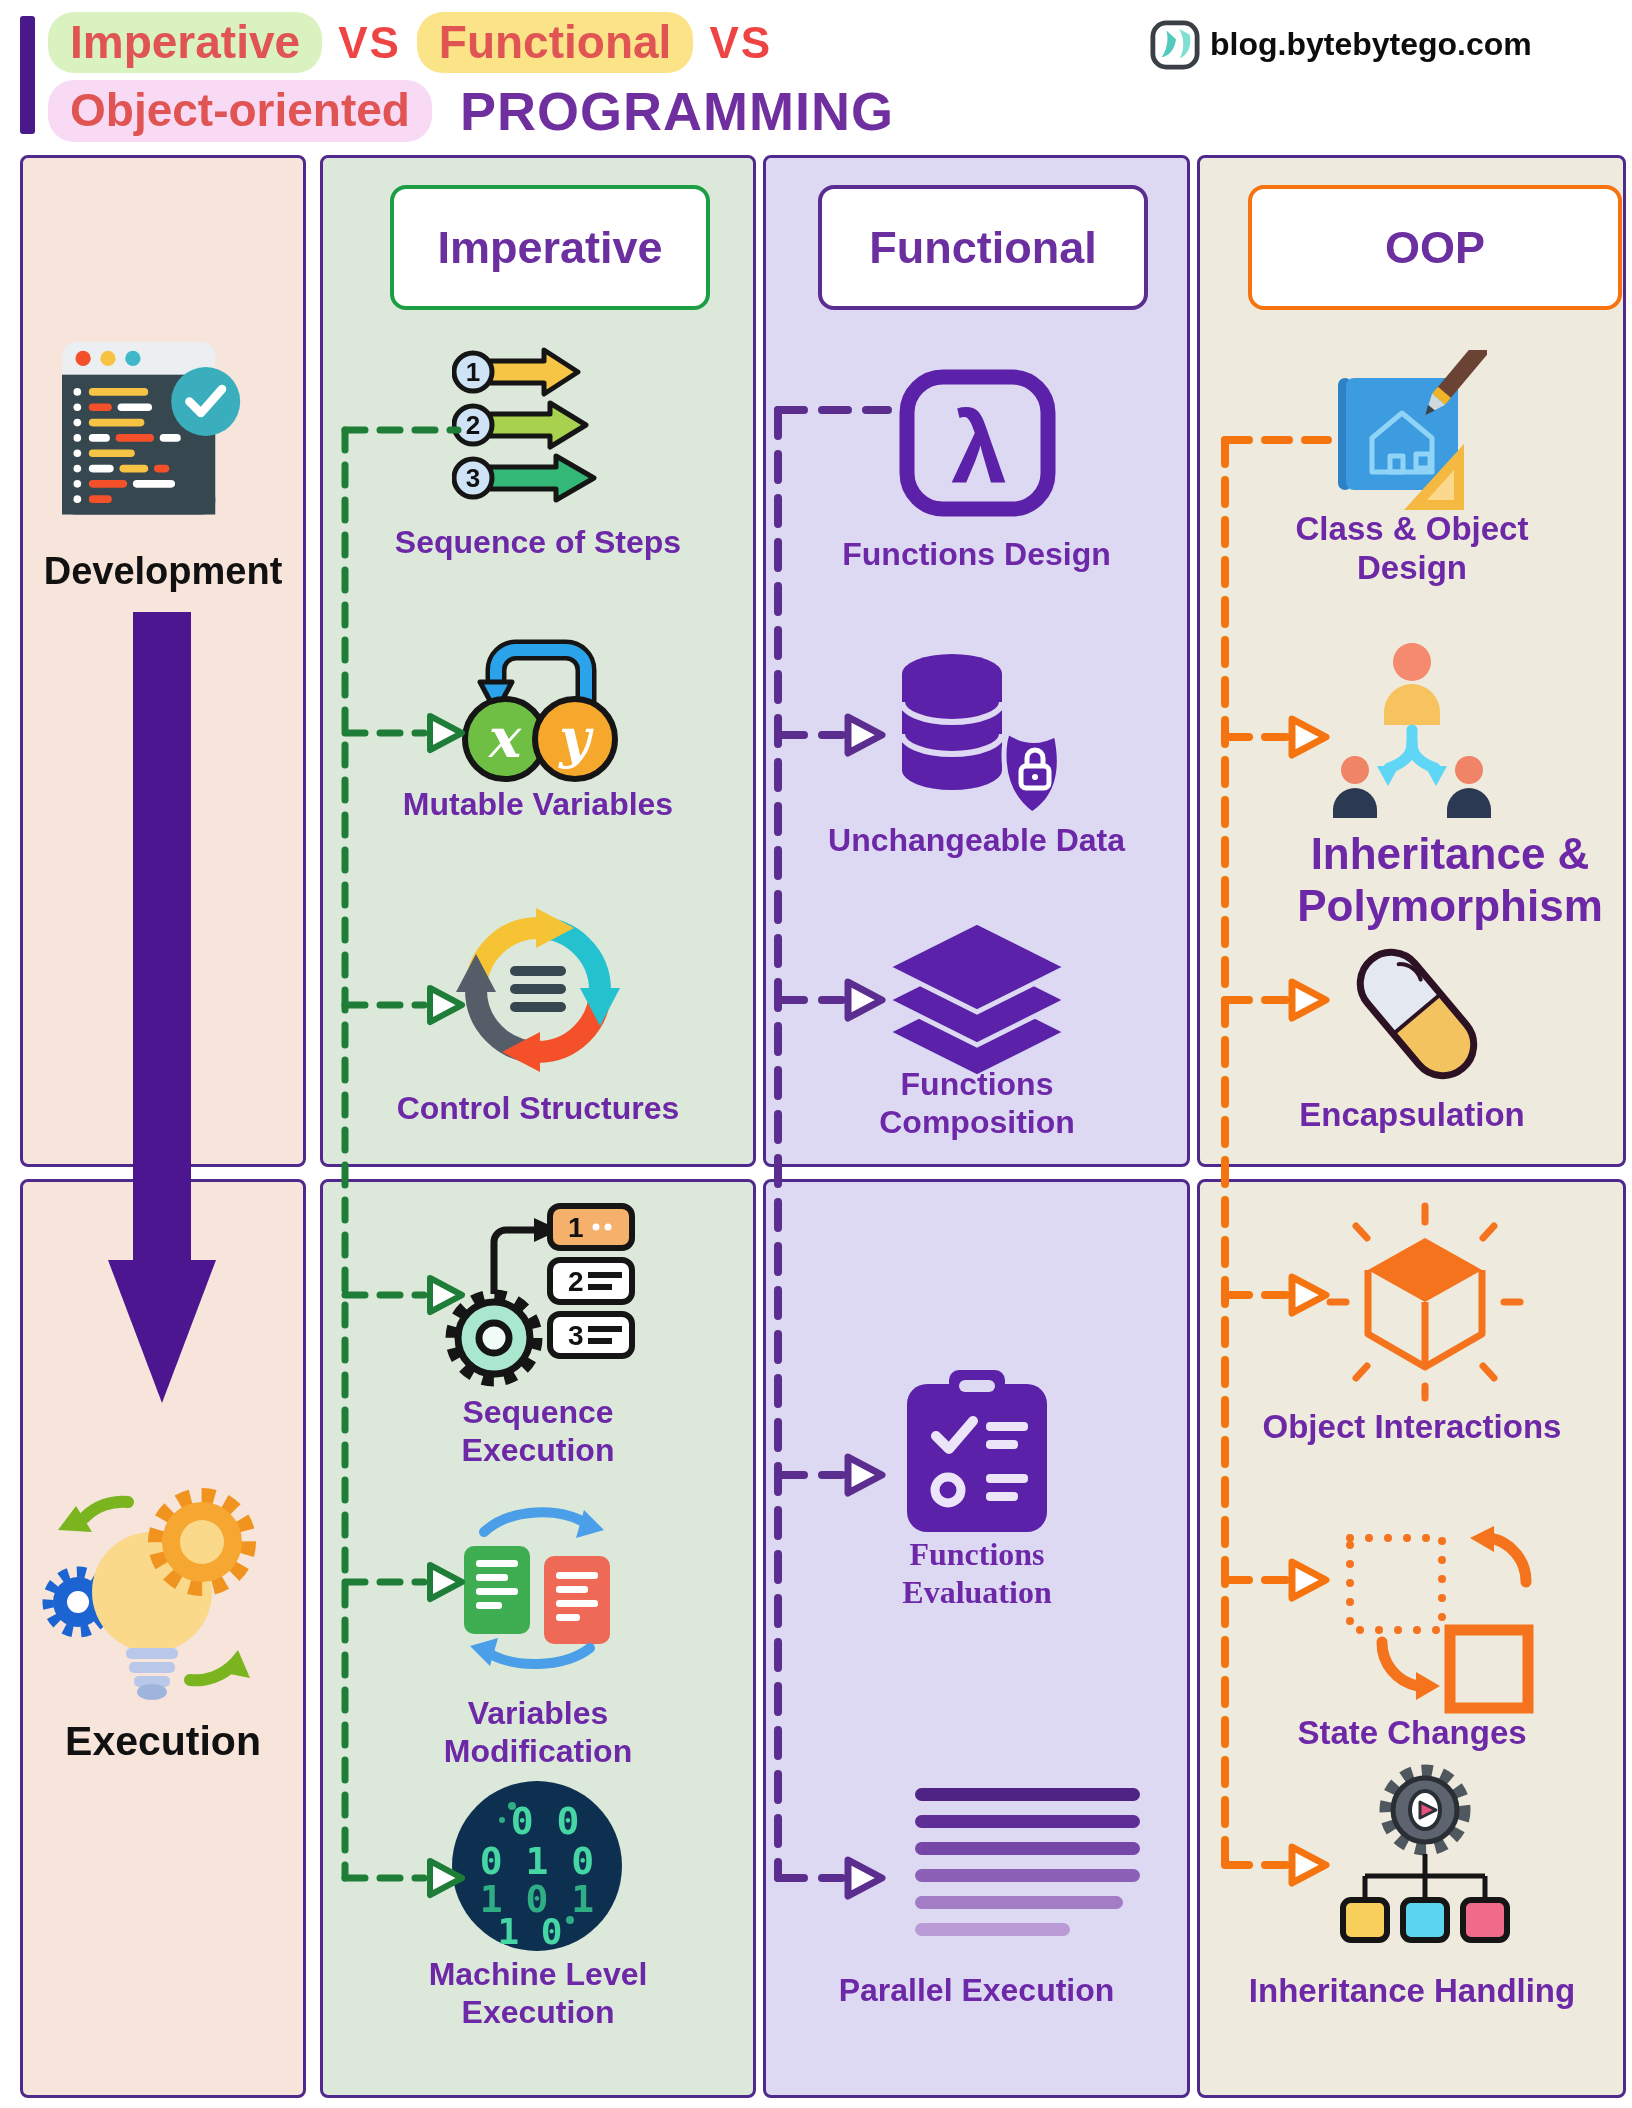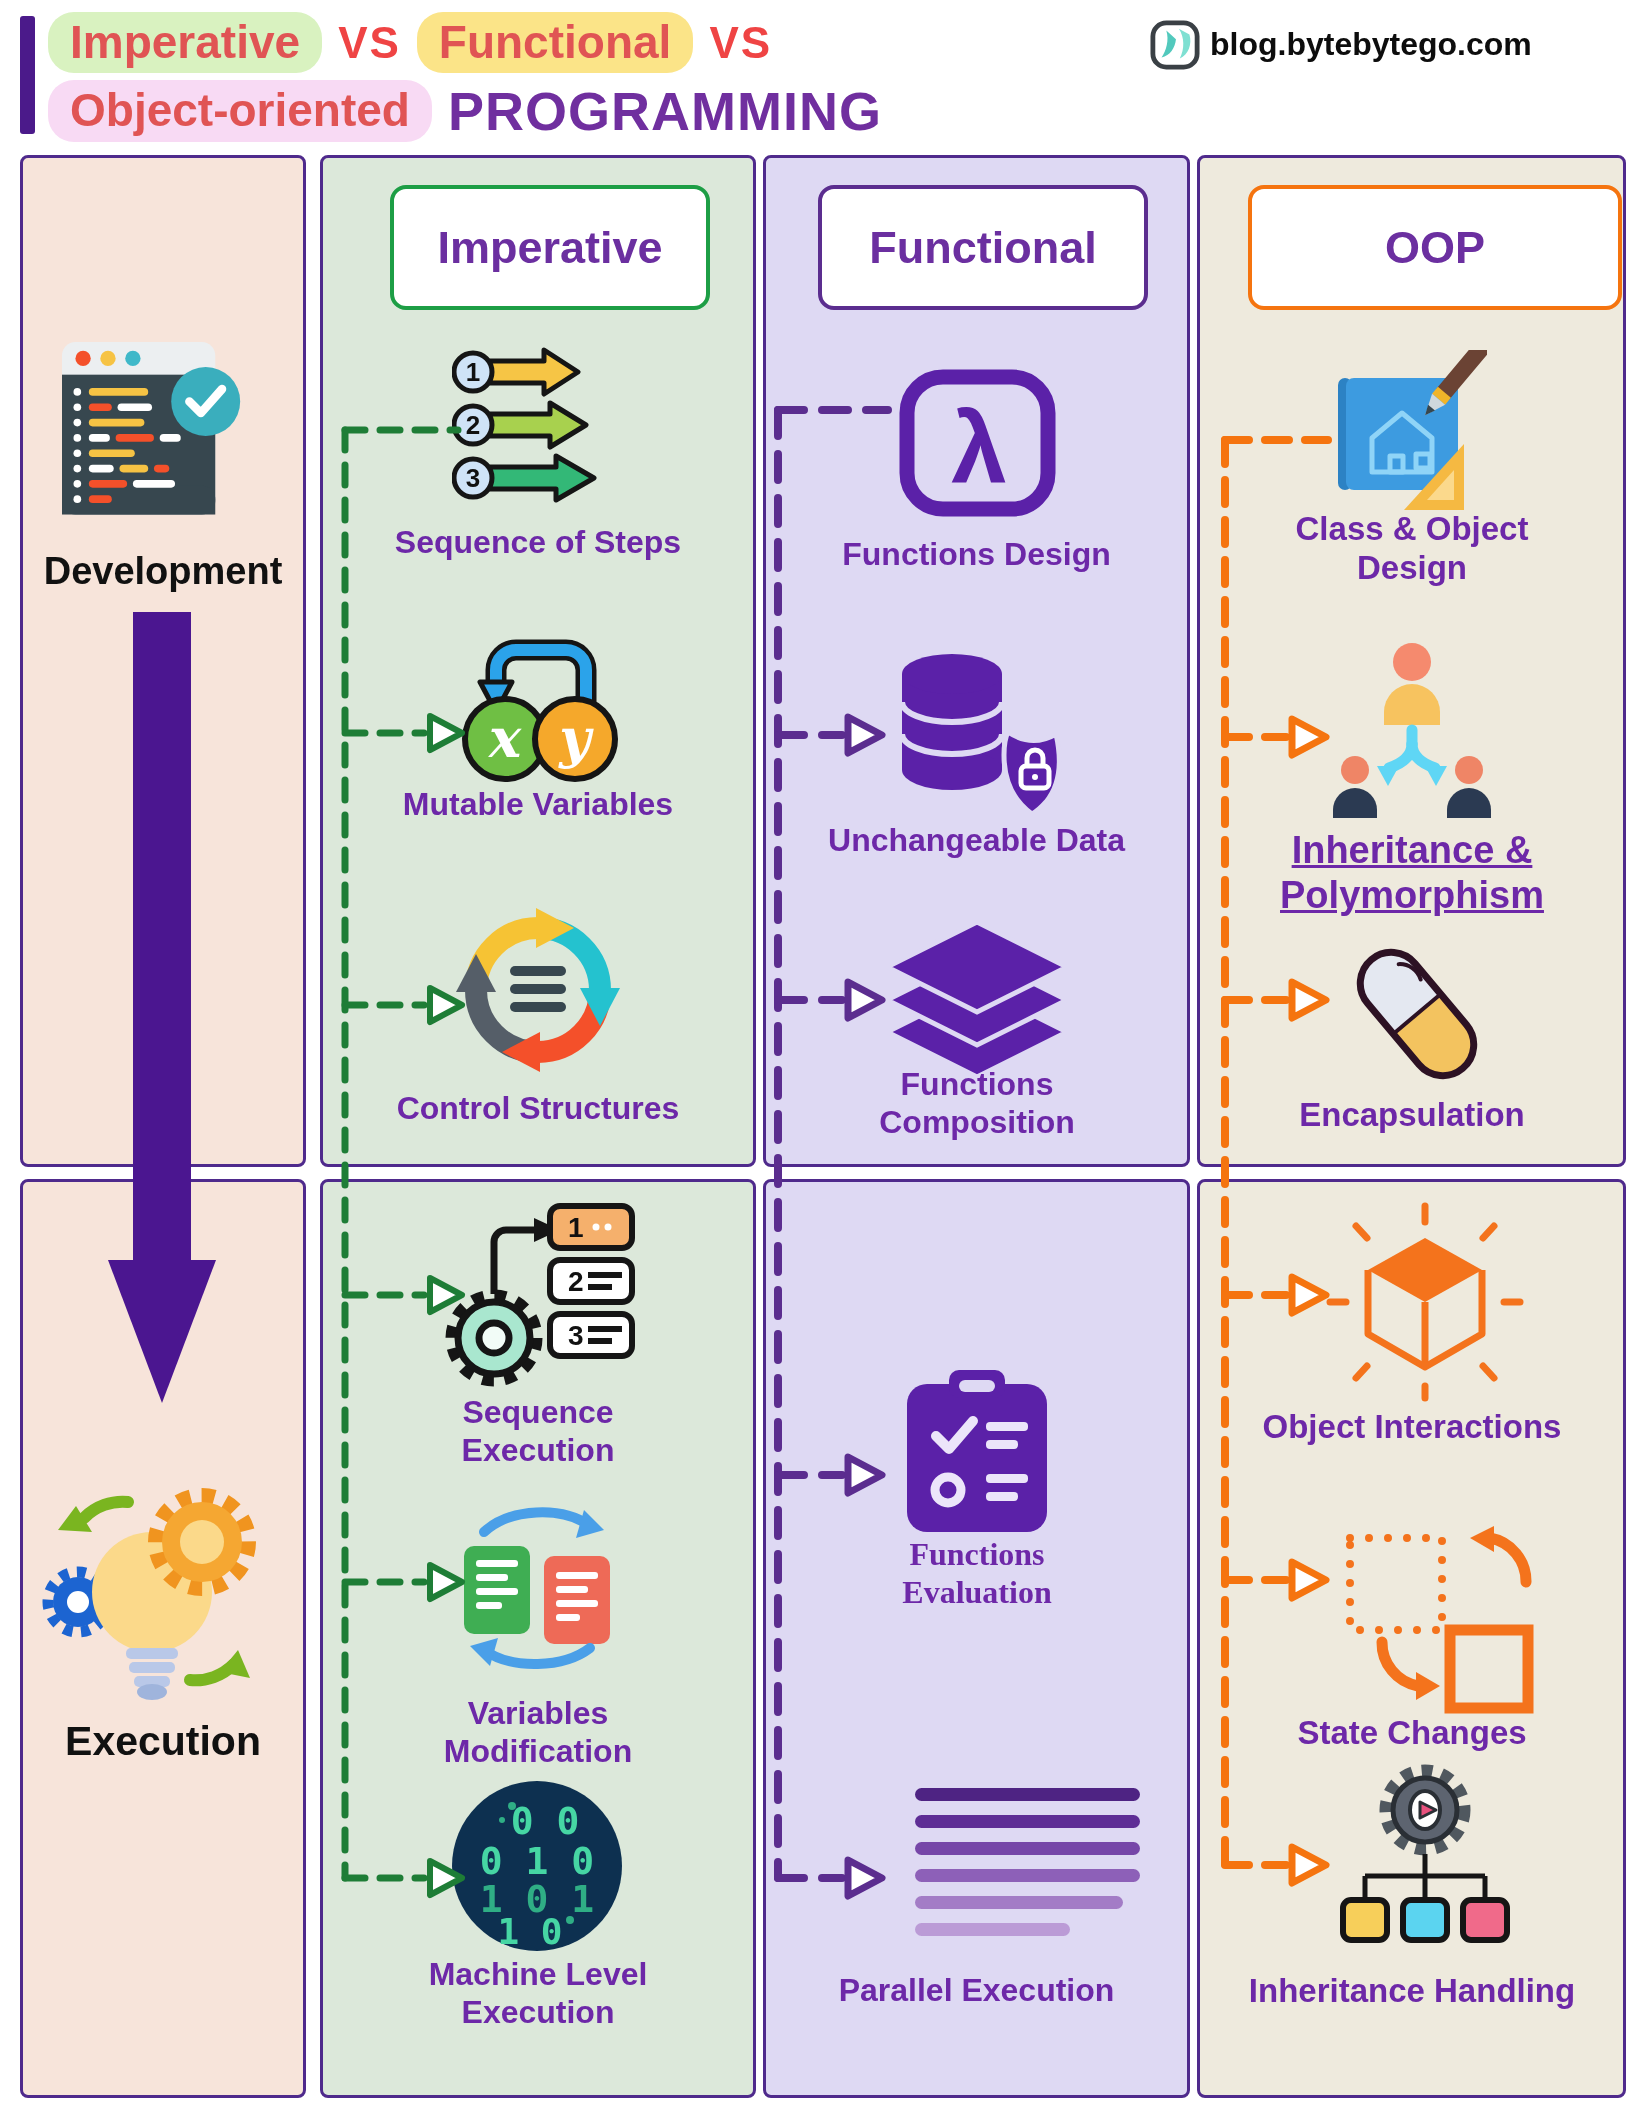--- a/index.html
+++ b/index.html
@@ -8,21 +8,21 @@
   
   .title-bar{position:absolute;left:20px;top:16px;width:15px;height:118px;background:#4b1a8a;border-radius:3px;}
   .t-row{position:absolute;display:flex;align-items:center;gap:16px;}
   .t-row1{left:48px;top:12px;}
   .t-row2{left:48px;top:80px;}
   .pill{font-size:46px;font-weight:bold;color:#e05454;padding:3px 22px;border-radius:26px;line-height:1.2;}
   .pill-green{background:#d9f2c0;}
   .pill-yellow{background:#fbe488;}
   .pill-pink{background:#f8daf4;}
   .vs{font-size:44px;font-weight:bold;color:#ef4444;letter-spacing:2px;}
-  .programming{font-size:54px;font-weight:bold;color:#702f9f;letter-spacing:1px;}
+  .programming{font-size:54px;font-weight:bold;color:#702f9f;letter-spacing:1px;margin-left:12px;}
   .logo{position:absolute;left:1150px;top:20px;width:50px;height:50px;}
   .site{position:absolute;left:1210px;top:26px;font-size:32px;font-weight:bold;color:#0d0d0d;}
   
   .col-box{position:absolute;border:3px solid #4f2a8c;border-radius:8px;box-sizing:border-box;}
   .box-pink{left:20px;width:286px;background:#f7e4da;}
   .box-green{left:320px;width:436px;background:#dce8da;}
   .box-lav{left:763px;width:427px;background:#ded9f3;}
   .box-beige{left:1197px;width:429px;background:#eeeadd;}
   .box-top{top:155px;height:1012px;}
   .box-bot{top:1179px;height:919px;}
@@ -43,21 +43,21 @@
   .l-imp3{left:330px;width:416px;top:1090px;font-size:32px;}
   .l-imp4{left:418px;width:240px;top:1394px;font-size:32px;}
   .l-imp5{left:418px;width:240px;top:1662px;font-size:32px;margin-top:33px;}
   .l-imp6{left:403px;width:270px;top:1956px;font-size:32px;}
   .l-fun1{left:773px;width:407px;top:536px;font-size:32px;}
   .l-fun2{left:773px;width:407px;top:822px;font-size:32px;}
   .l-fun3{left:852px;width:250px;top:1066px;font-size:32px;}
   .l-fun4{left:852px;width:250px;top:1536px;font-size:32px;font-family:Liberation Serif, serif;}
   .l-fun5{left:773px;width:407px;top:1972px;font-size:32px;}
   .l-oop1{left:1267px;width:290px;top:510px;font-size:33px;}
-  .l-oop2{left:1257px;width:310px;top:828px;font-size:38px;text-decoration:underline;}
+  .l-oop2{left:1295px;width:310px;top:828px;font-size:44px;}
   .l-oop3{left:1202px;width:420px;top:1096px;font-size:33px;}
   .l-oop4{left:1202px;width:420px;top:1408px;font-size:33px;}
   .l-oop5{left:1202px;width:420px;top:1714px;font-size:33px;}
   .l-oop6{left:1202px;width:420px;top:1972px;font-size:33px;}
   .icon{position:absolute;}
   .overlay{position:absolute;left:0;top:0;pointer-events:none;}
 </style>
 </head>
 <body>
 

